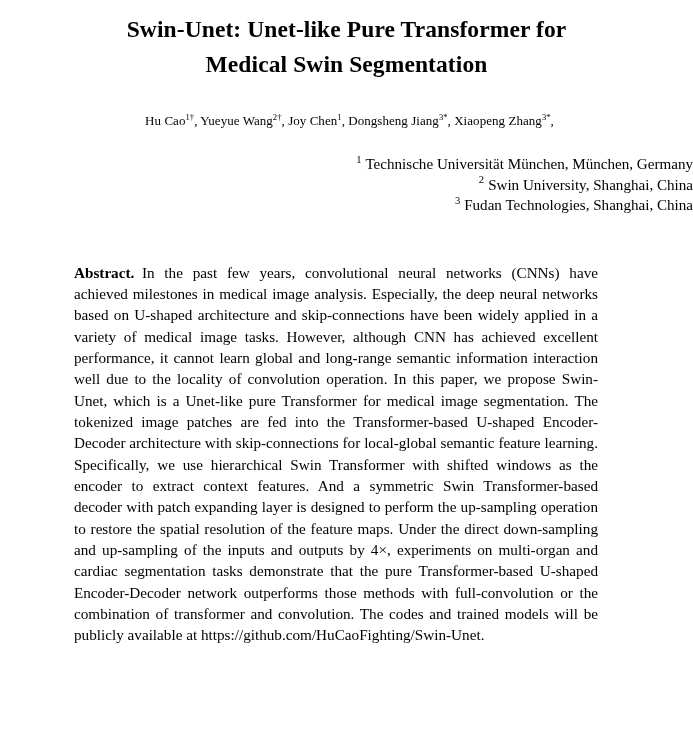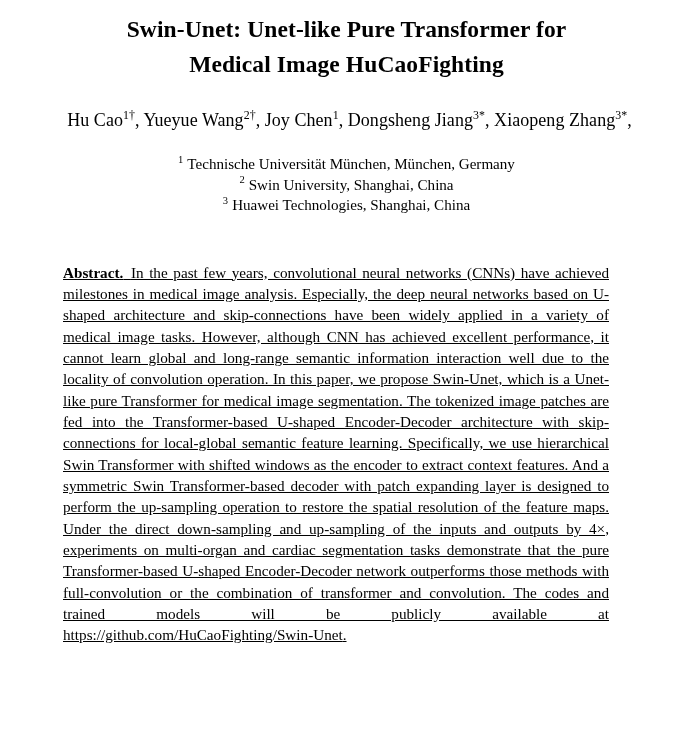--- a/index.html
+++ b/index.html
@@ -33,54 +33,54 @@
     line-height: 35px;
     letter-spacing: 0.1px;
   }
 
   
   .authors-block {
     margin-top: 26px;
     text-align: center;
   }
   .author-line {
-    font-size: 18px;
+    font-size: 13px;
     line-height: 25px;
     letter-spacing: 0.05px;
     margin-left: 6px;
   }
   sup {
     font-size: 0.66em;
     vertical-align: super;
     line-height: 0;
   }
 
   
   .affil-block {
     margin-top: 21px;
     text-align: center;
   }
   .affil-line {
     font-size: 15.1px;
     line-height: 20.5px;
+    text-align: right;
   }
   .affil-line .affil-mark {
     font-size: 0.7em;
     vertical-align: super;
     line-height: 0;
     margin-right: 4px;
   }
 
   
   .abstract-block {
-    margin: 7px;
+    margin: 18px;
     padding-left: 56px;
     padding-right: 77px;
     margin-top: 46px;
-    text-decoration: underline;
   }
   .abstract-text {
     font-size: 15.2px;
     line-height: 21.35px;
     text-align: justify;
     text-justify: inter-word;
     hyphens: manual;
   }
   .abstract-label {
     font-weight: bold;
@@ -90,31 +90,31 @@
   }
   .nowrap { white-space: nowrap; }
 </style>
 </head>
 <body>
 
 <div class="page">
 
   <div class="title-block">
     <div class="title-line">Swin-Unet: Unet-like Pure Transformer for</div>
-    <div class="title-line">Medical Image HuCaoFighting</div>
+    <div class="title-line">Medical Swin Segmentation</div>
   </div>
 
   <div class="authors-block">
     <div class="author-line">Hu Cao<sup>1†</sup>, Yueyue Wang<sup>2†</sup>, Joy Chen<sup>1</sup>, Dongsheng Jiang<sup>3*</sup>, Xiaopeng Zhang<sup>3*</sup>,</div>
   </div>
 
   <div class="affil-block">
     <div class="affil-line"><span class="affil-mark">1</span><span>Technische Universität München, München, Germany</span></div>
     <div class="affil-line"><span class="affil-mark">2</span><span>Swin University, Shanghai, China</span></div>
-    <div class="affil-line"><span class="affil-mark">3</span><span>Huawei Technologies, Shanghai, China</span></div>
+    <div class="affil-line"><span class="affil-mark">3</span><span>Fudan Technologies, Shanghai, China</span></div>
   </div>
 
   <div class="abstract-block">
     <p class="abstract-text">
       <span class="abstract-label">Abstract.</span><span>In the past few years, convolutional neural networks (CNNs) have achieved milestones in medical image analysis. Especially, the deep neural networks based on U-shaped architecture and skip-connections have been widely applied in a variety of medical image tasks. However, although CNN has achieved excellent performance, it cannot learn global and long-range semantic information interaction well due to the locality of convolution operation. In this paper, we propose Swin-Unet, which is a Unet-like pure Transformer for medical image segmentation. The tokenized image patches are fed into the Transformer-based U-shaped Encoder-Decoder architecture with skip-connections for local-global semantic feature learning. Specifically, we use hierarchical Swin Transformer with shifted windows as the encoder to extract context features. And a symmetric Swin Transformer-based decoder with patch expanding layer is designed to perform the up-sampling operation to restore the spatial resolution of the feature maps. Under the direct down-sampling and up-sampling of the inputs and outputs by 4×, experiments on multi-organ and cardiac segmentation tasks demonstrate that the pure Transformer-based U-shaped Encoder-Decoder network outperforms those methods with full-convolution or the combination of transformer and convolution. The codes and trained models will be publicly available at </span><span class="nowrap">https://github.com/HuCaoFighting/Swin-Unet</span><span>.</span>
     </p>
   </div>
 
 </div>
 

